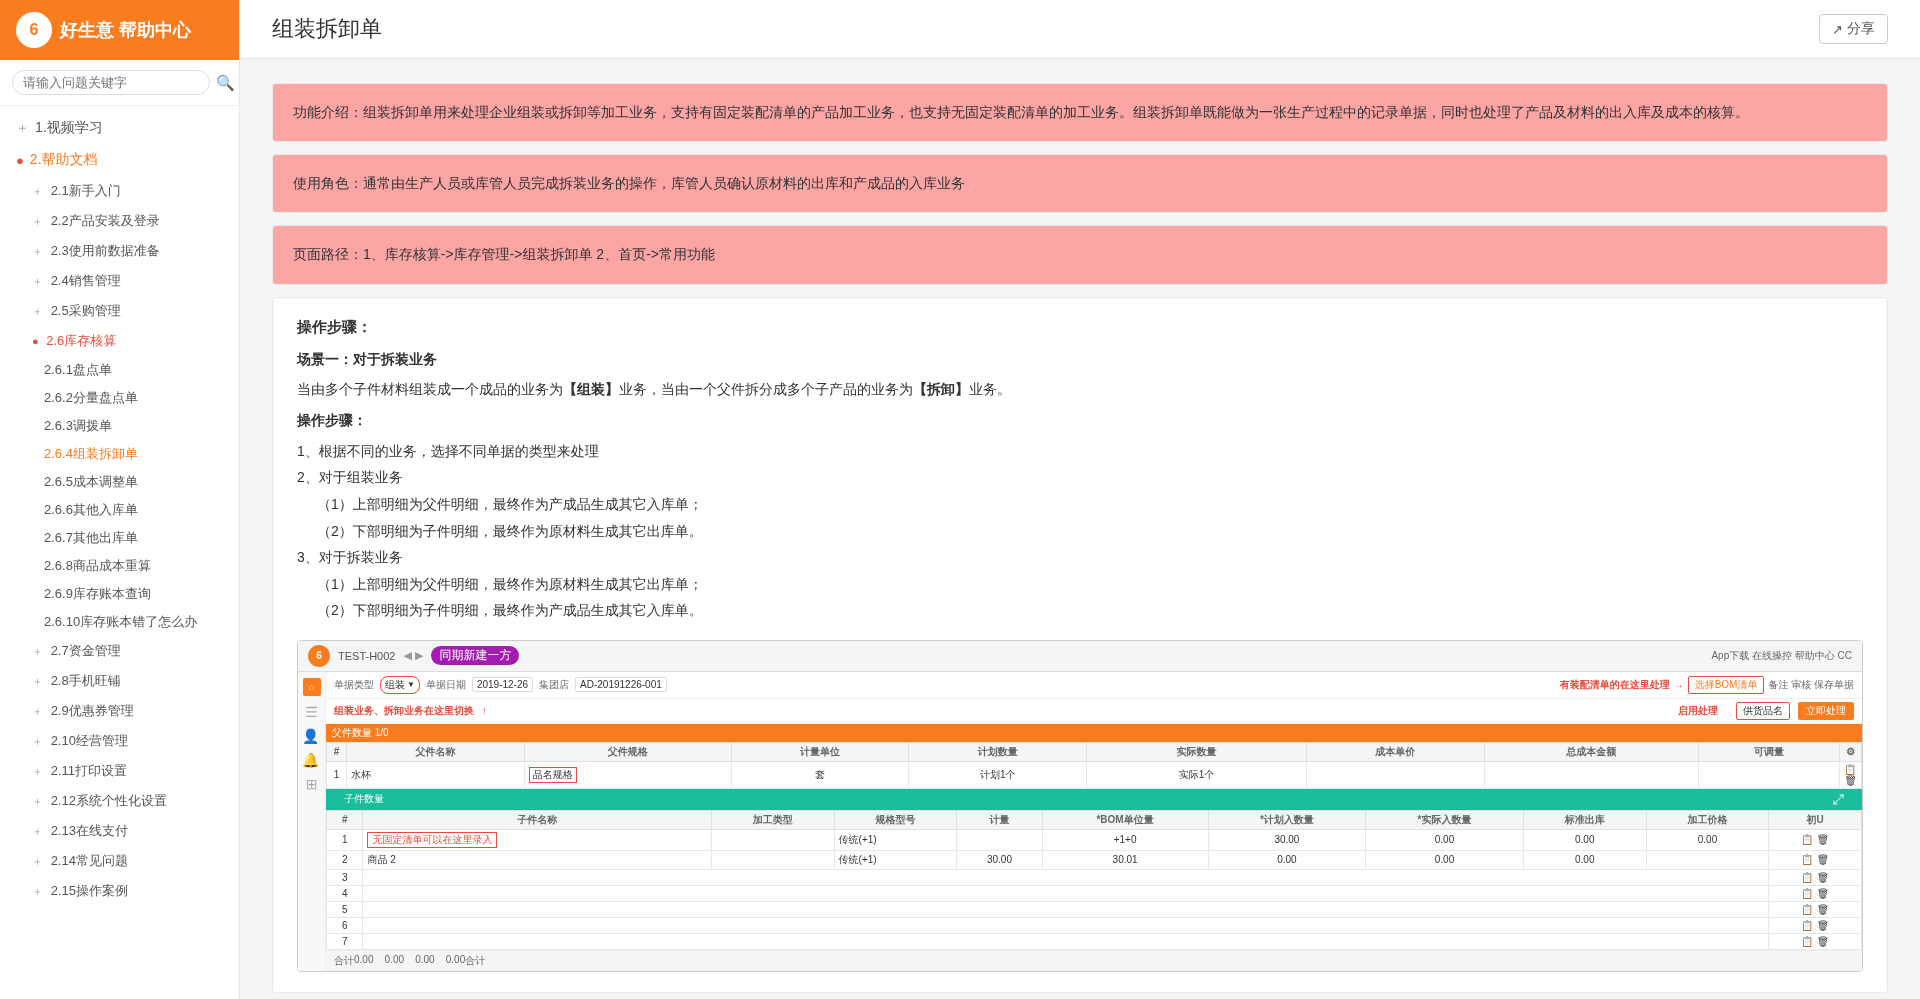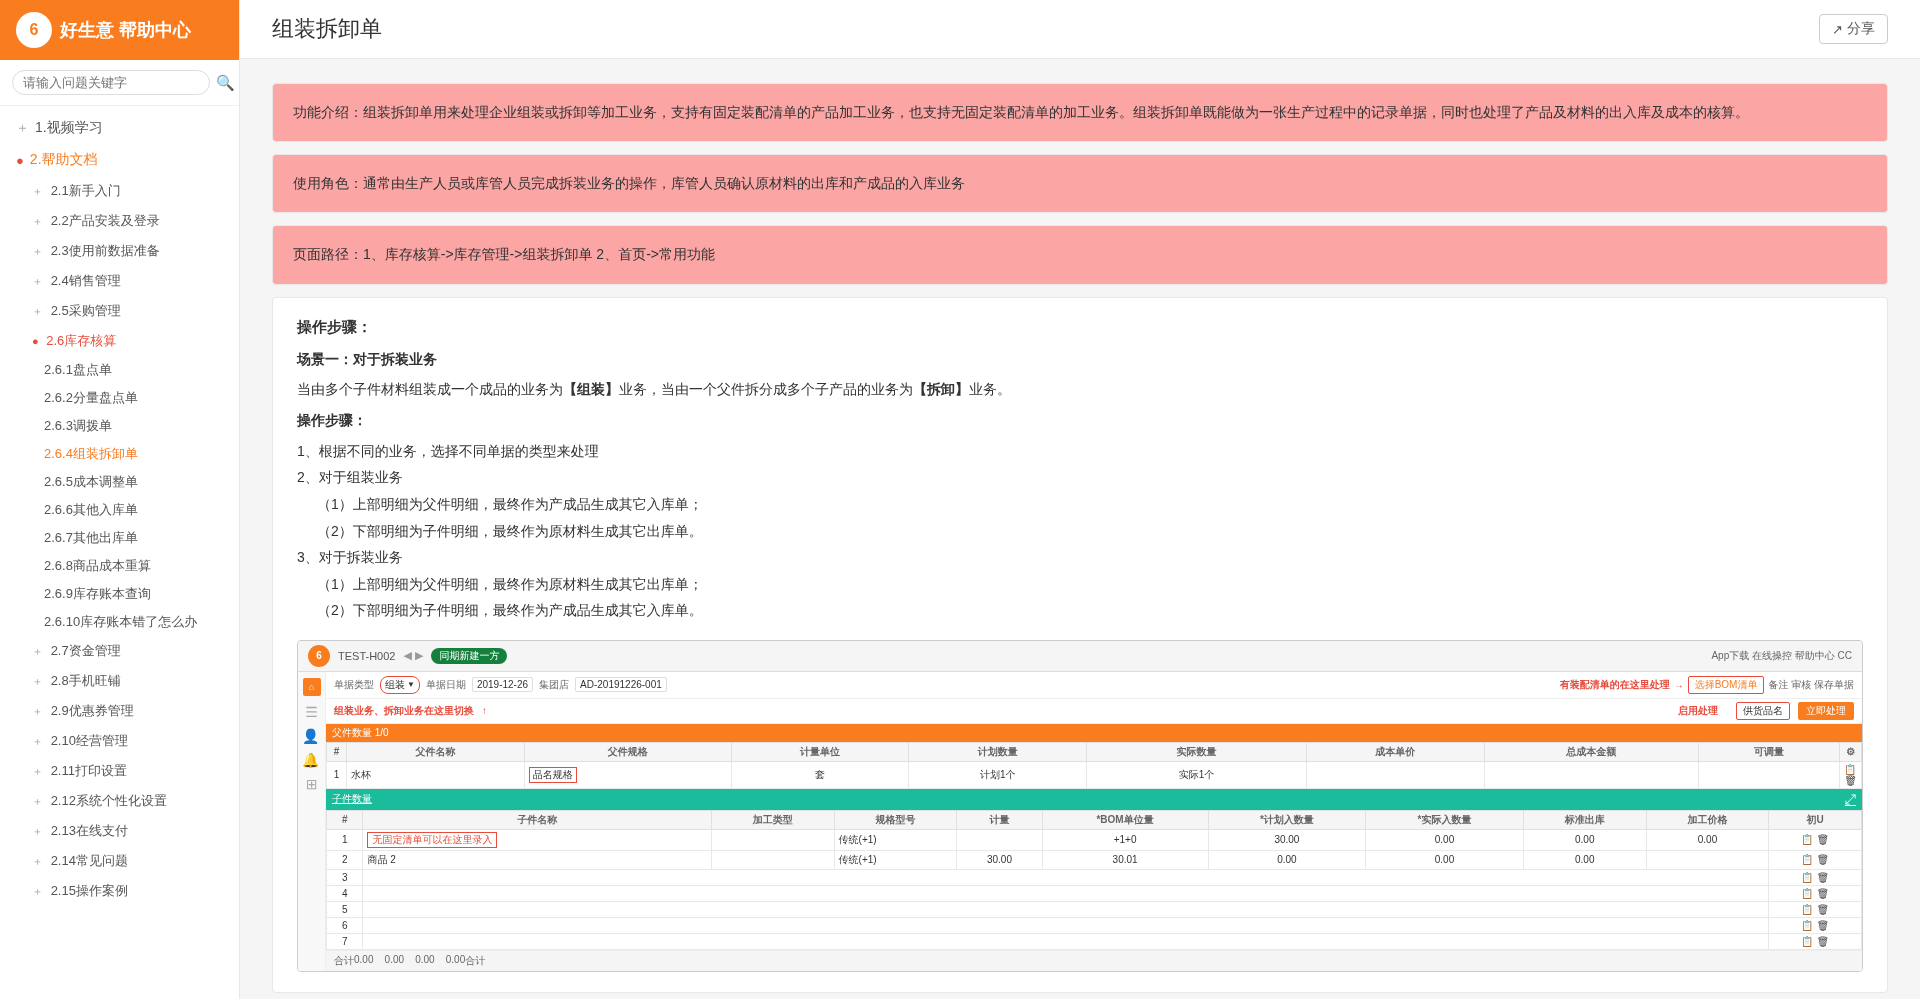--- a/index.html
+++ b/index.html
@@ -325,21 +325,21 @@
         <p style="padding-left:20px;">（2）下部明细为子件明细，最终作为产成品生成其它入库单。</p>
       </div>
 
       <div class="screenshot-container" style="margin-top:16px;position:relative;border:1px solid #ccc;border-radius:4px;overflow:hidden;background:#eceff1;">
 
         <div style="background:#f5f5f5;border-bottom:1px solid #ddd;display:flex;align-items:center;justify-content:space-between;padding:4px 10px;font-size:11px;color:#555;">
           <div style="display:flex;align-items:center;gap:8px;">
             <div style="width:22px;height:22px;background:#f97c1e;border-radius:50%;display:flex;align-items:center;justify-content:center;color:#fff;font-size:10px;font-weight:bold;">6</div>
             <span>TEST-H002</span>
             <span style="color:#999;">◀ ▶</span>
-            <div style="background:#15803d;color:#fff;border-radius:10px;padding:1px 8px;font-size:10px;">同期新建一方</div>
+            <div style="background:#a21caf;color:#fff;border-radius:10px;padding:1px 8px;font-size:12px;">同期新建一方</div>
           </div>
           <div style="display:flex;gap:10px;align-items:center;font-size:10px;color:#666;">
             <span>App下载 在线操控 帮助中心 CC</span>
           </div>
         </div>
 
         <div style="background:#fff;display:flex;">
 
           <div style="width:28px;background:#f8f8f8;border-right:1px solid #eee;display:flex;flex-direction:column;align-items:center;padding:6px 0;gap:8px;">
             <div style="width:18px;height:18px;background:#f97c1e;border-radius:2px;display:flex;align-items:center;justify-content:center;color:#fff;font-size:9px;">⌂</div>
@@ -413,21 +413,21 @@
                   <td style="border:1px solid #e8e8e8;padding:2px 4px;text-align:center;">计划1个</td>
                   <td style="border:1px solid #e8e8e8;padding:2px 12px;text-align:center;">实际1个</td>
                   <td style="border:1px solid #e8e8e8;padding:2px 4px;text-align:center;"></td>
                   <td style="border:1px solid #e8e8e8;padding:2px 4px;text-align:center;"></td>
                   <td style="border:1px solid #e8e8e8;padding:2px 4px;text-align:center;"></td>
                   <td style="border:1px solid #e8e8e8;padding:2px 4px;text-align:center;">📋 🗑</td>
                 </tr>
               </tbody>
             </table>
 
-            <div style="background:#1abc9c;color:#fff;font-size:10px;padding:2px 6px;display:flex;align-items:center;justify-content:space-between;position:relative;text-decoration:underline;">
+            <div style="background:#1abc9c;color:#fff;font-size:10px;padding:2px 18px;display:flex;align-items:center;justify-content:space-between;position:relative;">
               <span>子件数量</span>
               <span style="font-size:14px;cursor:pointer;">⤢</span>
             </div>
 
             <table style="width:100%;border-collapse:collapse;font-size:10px;">
               <thead>
                 <tr style="background:#f5f5f5;">
                   <th style="border:1px solid #e0e0e0;padding:2px 4px;text-align:center;color:#666;">#</th>
                   <th style="border:1px solid #e0e0e0;padding:2px 4px;color:#666;font-family:Liberation Serif, serif;">子件名称</th>
                   <th style="border:1px solid #e0e0e0;padding:2px 4px;color:#666;">加工类型</th>

